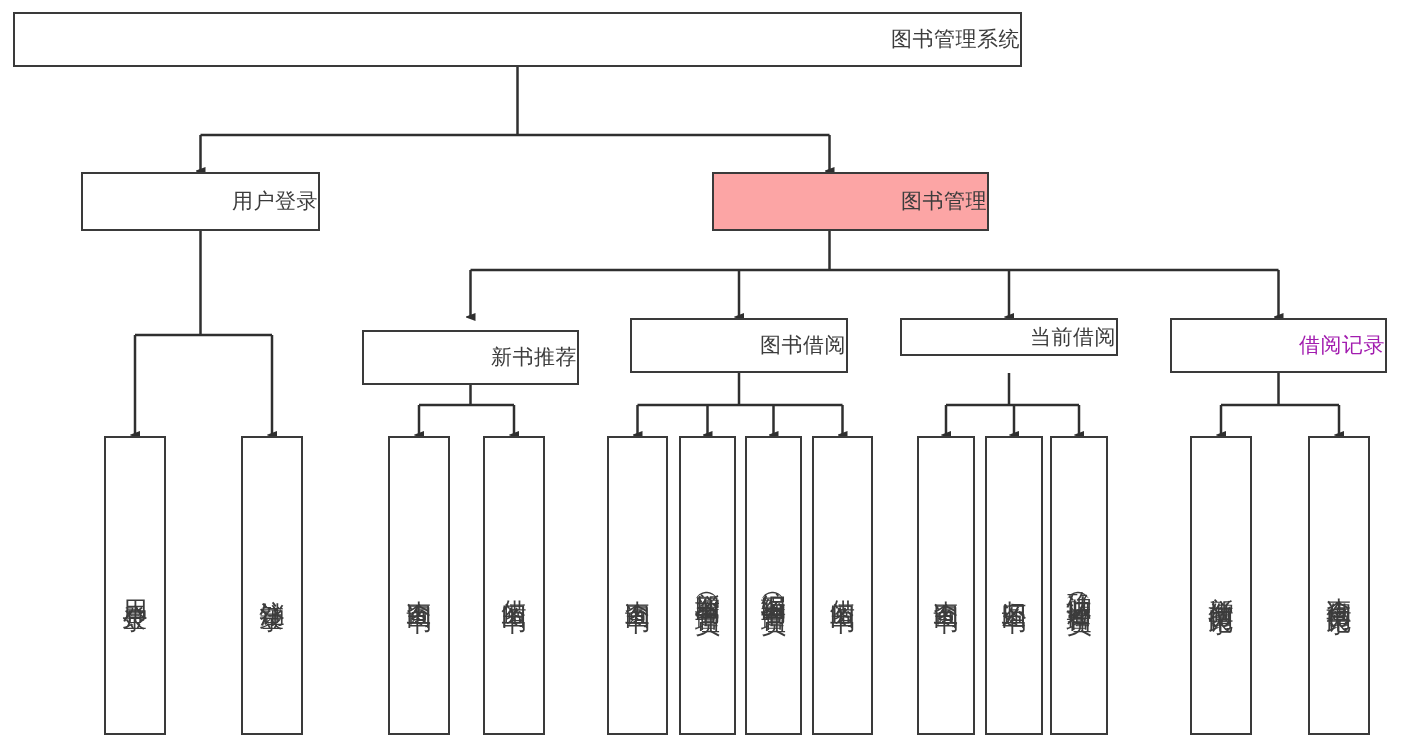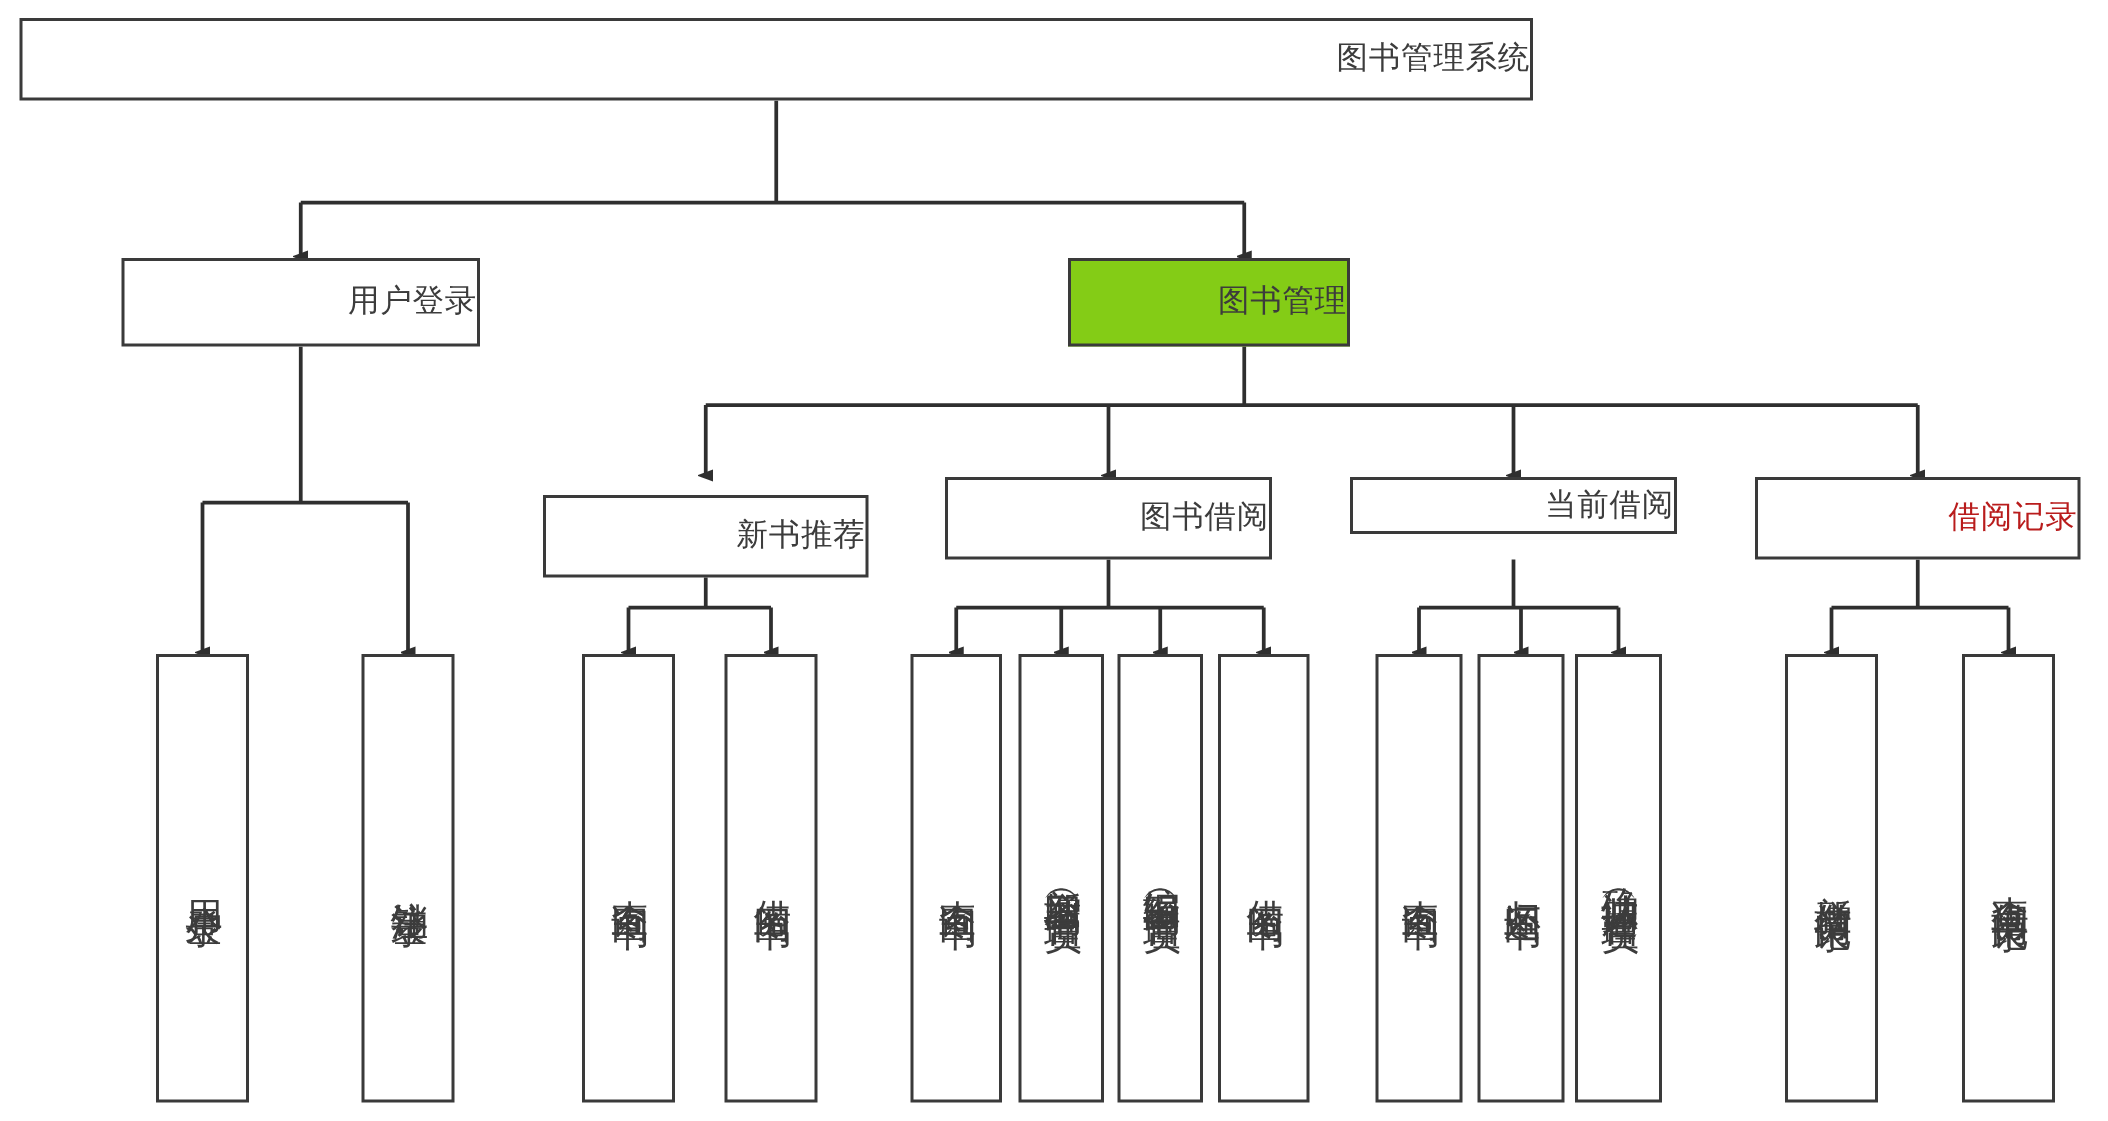--- a/index.html
+++ b/index.html
@@ -113,34 +113,34 @@
         <line x1="1339" y1="405" x2="1339" y2="435" stroke="#2f2f2f" stroke-width="2.5" marker-end="url(#arrow)"></line>
       </g>
   </svg>
   <div id="nodes-layer">
       <div class="node horiz root" style="left: 13px; top: 12px; width: 1009px; height: 55px; border-color: rgb(58, 58, 58); background: rgb(255, 255, 255);">
         <span class="label" style="color: rgb(60, 60, 60);">图书管理系统</span>
       </div>
       <div class="node horiz" style="left: 81px; top: 172px; width: 239px; height: 59px; border-color: rgb(58, 58, 58); background: rgb(255, 255, 255);">
         <span class="label" style="color: rgb(60, 60, 60);">用户登录</span>
       </div>
-      <div class="node horiz" style="left: 712px; top: 172px; width: 188px; height: 59px; border-color: rgb(58, 58, 58); background: #84cc16; padding-left: 28px;">
+      <div class="node horiz" style="left: 712px; top: 172px; width: 277px; height: 59px; border-color: rgb(58, 58, 58); background: #fca5a5; padding-left: 28px;">
         <span class="label" style="color: rgb(60, 60, 60);">图书管理</span>
       </div>
       <div class="node horiz" style="left: 362px; top: 330px; width: 217px; height: 55px; border-color: rgb(58, 58, 58); background: rgb(255, 255, 255);">
         <span class="label" style="color: rgb(60, 60, 60);">新书推荐</span>
       </div>
       <div class="node horiz" style="left: 630px; top: 318px; width: 218px; height: 55px; border-color: rgb(58, 58, 58); background: rgb(255, 255, 255);">
         <span class="label" style="color: rgb(60, 60, 60);">图书借阅</span>
       </div>
       <div class="node horiz" style="left: 900px; top: 318px; width: 218px; height: 38px; border-color: rgb(58, 58, 58); background: rgb(255, 255, 255);">
         <span class="label" style="color: rgb(60, 60, 60);">当前借阅</span>
       </div>
       <div class="node horiz" style="left: 1170px; top: 318px; width: 217px; height: 55px; border-color: rgb(58, 58, 58); background: rgb(255, 255, 255);">
-        <span class="label" style="color: #b91c1c;">借阅记录</span>
+        <span class="label" style="color: #a21caf;">借阅记录</span>
       </div>
       <div class="node vert" style="left: 104px; top: 436px; width: 62px; height: 299px; border-color: rgb(58, 58, 58); background: rgb(255, 255, 255);">
         <span class="label" style="color: rgb(60, 60, 60);">用户登录</span>
       </div>
       <div class="node vert" style="left: 241px; top: 436px; width: 62px; height: 299px; border-color: rgb(58, 58, 58); background: rgb(255, 255, 255);">
         <span class="label" style="color: rgb(60, 60, 60);">注销登录</span>
       </div>
       <div class="node vert" style="left: 388px; top: 436px; width: 62px; height: 299px; border-color: rgb(58, 58, 58); background: rgb(255, 255, 255);">
         <span class="label" style="color: rgb(60, 60, 60);">查询图书</span>
       </div>

